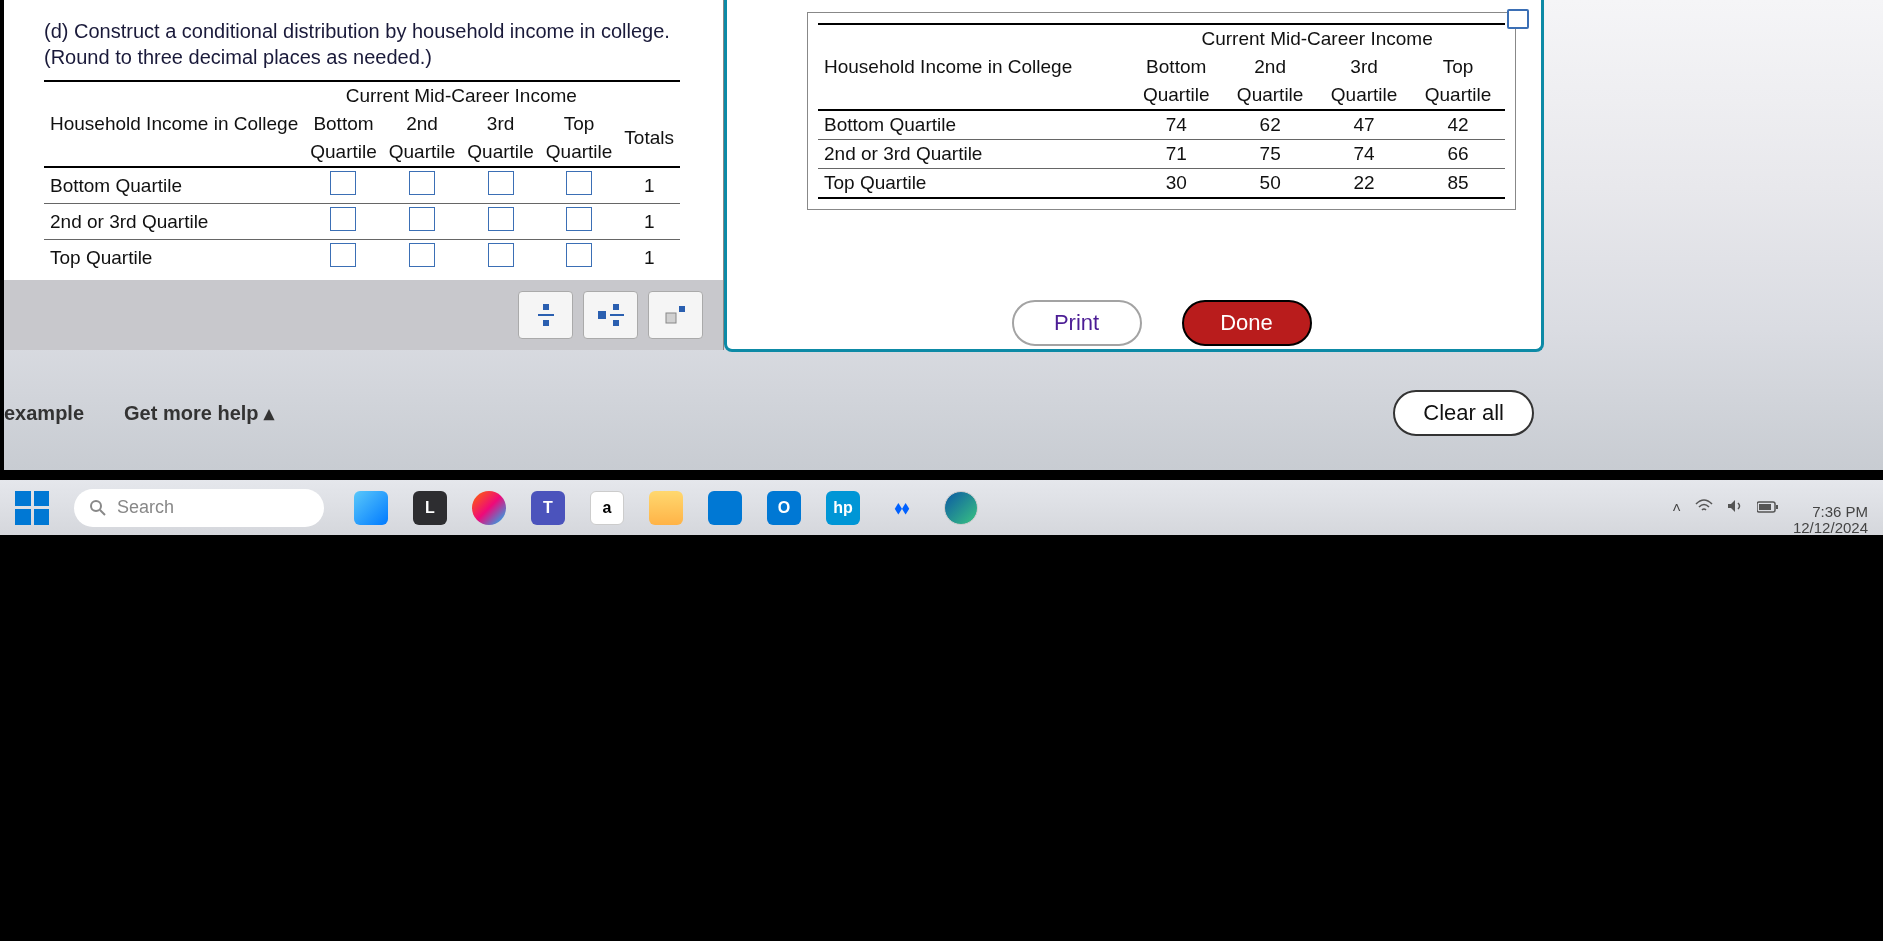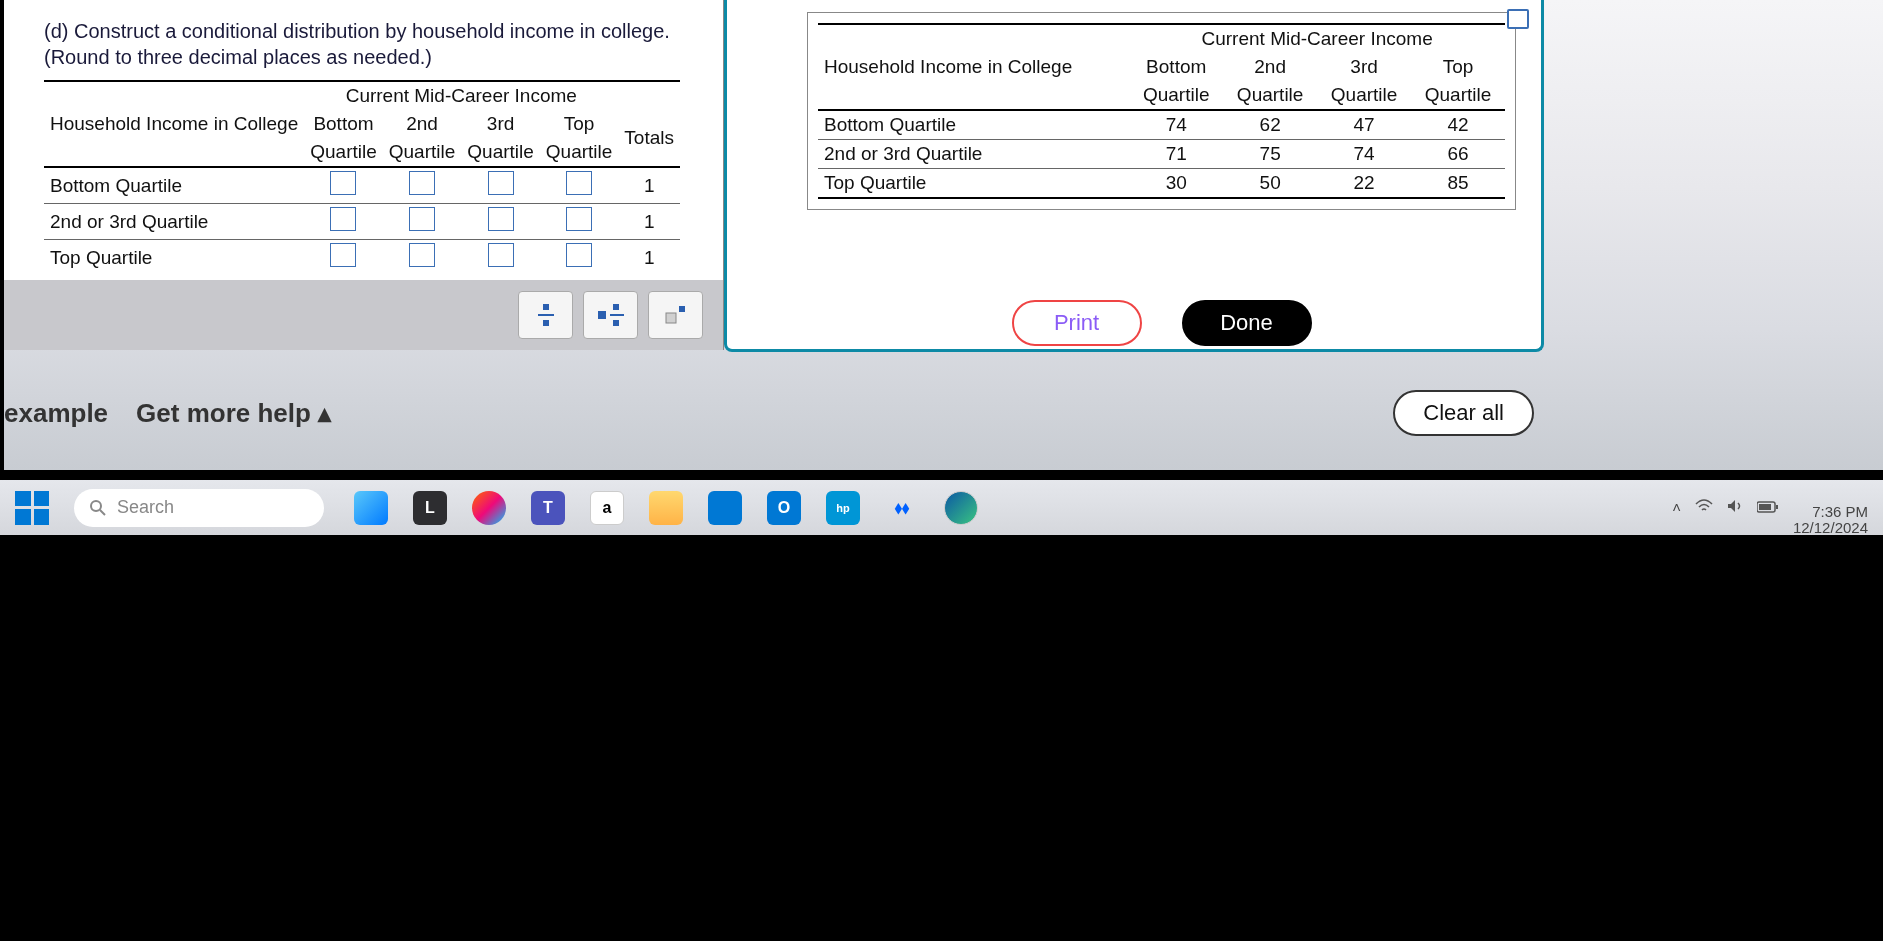--- a/index.html
+++ b/index.html
@@ -53,28 +53,28 @@
 .p-hdr-top { border-top:2px solid #000; }
 .p-hdr-bot { border-bottom:2px solid #000; }
 .p-line { border-bottom:1px solid #666; }
 .popup-buttons {
   display:flex; justify-content:center; gap:40px; margin-top:90px;
 }
 .pill-btn {
   min-width:130px; height:46px; border-radius:23px; font-size:22px;
   display:flex; align-items:center; justify-content:center; padding:0 25px;
 }
-.pill-white { background:#fff; border:2px solid #ef4444; color:#8b5cf6; }
-.pill-black { background:#000000; color:#fff; border:2px solid #000; }
+.pill-white { background:#fff; border:2px solid #a3a3a3; color:#4c1d95; }
+.pill-black { background:#b91c1c; color:#fff; border:2px solid #000; }
 .help-row {
   position:absolute; top:385px; left:0; width:1540px; height:56px;
   display:flex; align-items:center; justify-content:space-between;
   padding:0 10px 0 0;
 }
-.help-left { display:flex; gap:28px; align-items:center; color:#333; font-size:26px; font-weight:600; }
+.help-left { display:flex; gap:40px; align-items:center; color:#333; font-size:20px; font-weight:600; }
 .help-right { display:flex; gap:45px; align-items:center; }
 .clear-btn {
   height:46px; padding:0 28px; border:2px solid #333; border-radius:23px;
   background:#fff; color:#111; font-size:22px; display:flex; align-items:center;
 }
 .check-btn {
   height:46px; padding:0 28px; border-radius:23px;
   background:#f5adb2; color:#fff; font-size:22px; font-weight:600;
   display:flex; align-items:center;
 }
@@ -261,21 +261,21 @@
   </div>
   <div class="tb-icons">
     <div class="tb-icon" style="background:linear-gradient(135deg,#5ac8fa,#007aff);"></div>
     <div class="tb-icon" style="background:#2d2d30;color:#fff;">L</div>
     <div class="tb-icon" style="background:linear-gradient(135deg,#ff6a00,#ee0979,#00c6ff);border-radius:50%;"></div>
     <div class="tb-icon" style="background:#4b53bc;color:#fff;">T</div>
     <div class="tb-icon white" style="color:#000;">a</div>
     <div class="tb-icon" style="background:linear-gradient(180deg,#ffd86f,#ffb347);"></div>
     <div class="tb-icon" style="background:#0078d4;"></div>
     <div class="tb-icon" style="background:#0078d4;color:#fff;">O</div>
-    <div class="tb-icon" style="background:#0096d6;color:#fff;font-size:11px;">hp</div>
+    <div class="tb-icon" style="background:#0096d6;color:#fff;font-size:16px;">hp</div>
     <div class="tb-icon" style="color:#0061ff;">⬧⬧</div>
     <div class="tb-icon white" style="background:linear-gradient(135deg,#0c59a4,#39c481);border-radius:50%;"></div>
   </div>
   <div class="tb-right">
     <span>˄</span>
     <span>
       <svg width="18" height="14">
           <path d="M1 5 Q9 -3 17 5 M4 8 Q9 3 14 8 M7 11 Q9 9 11 11" fill="none" stroke="#555" stroke-width="1.6"></path>
         </svg>
     </span>

